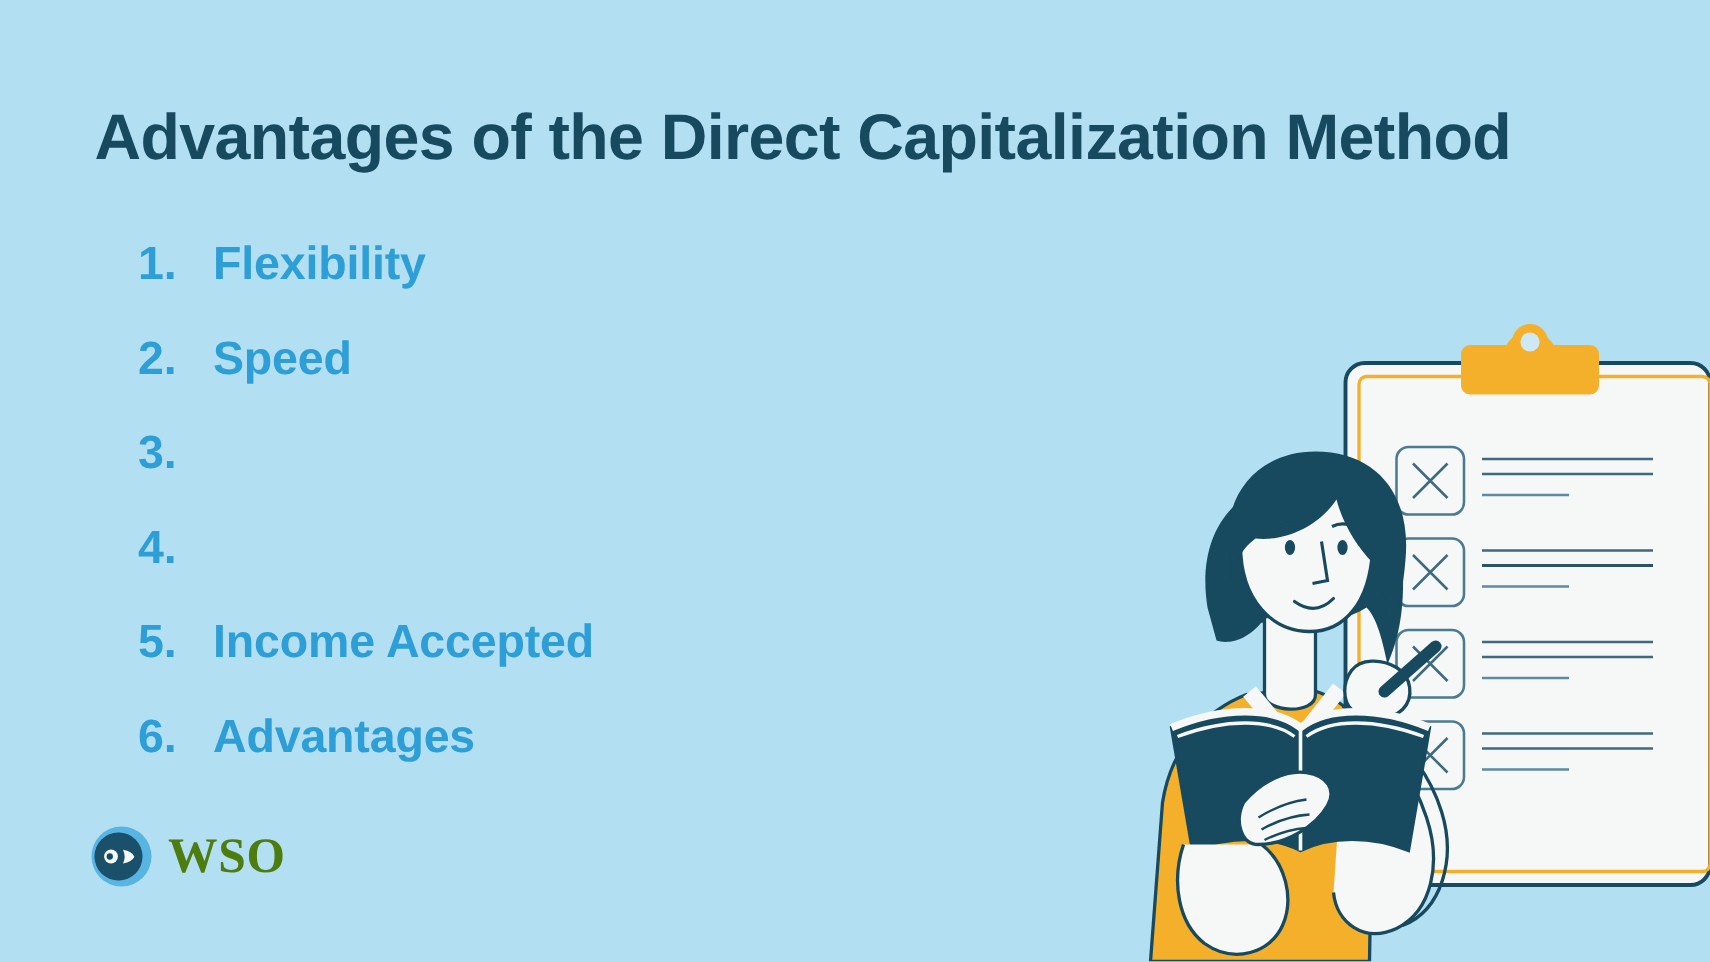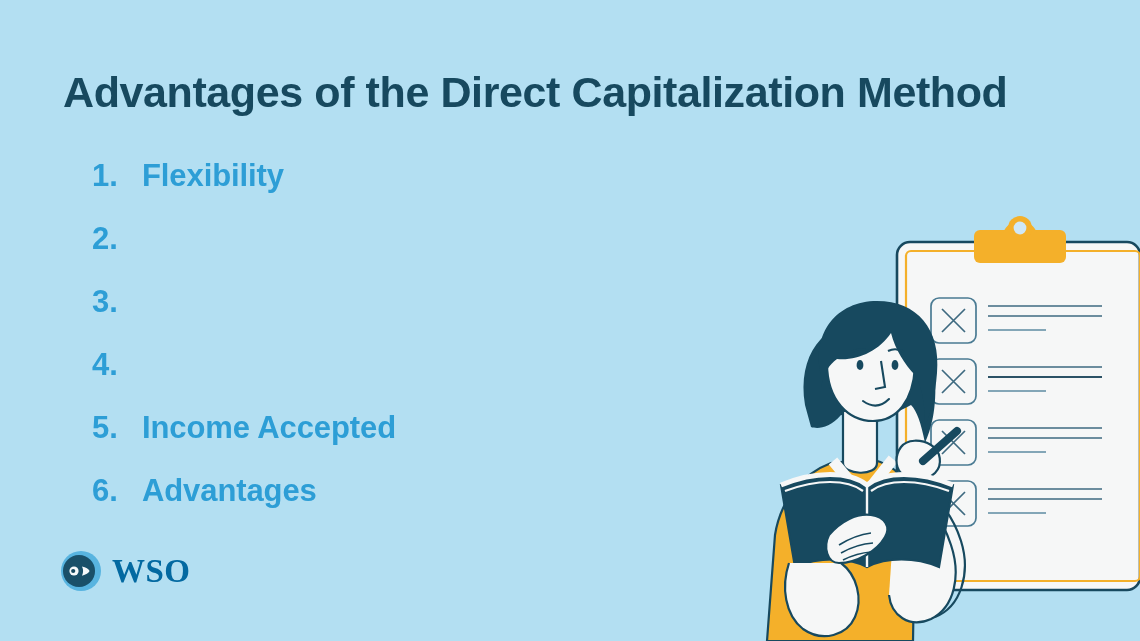--- a/index.html
+++ b/index.html
@@ -66,21 +66,21 @@
     top:550px;
     display:flex;
     align-items:center;
     gap:10px;
   }
   #wso-mark { width:42px; height:42px; display:block; }
   #wso-wordmark {
     font-family:"Liberation Serif", serif;
     font-size:33px;
     font-weight:bold;
-    color:#0369a1;
+    color:#4d7c0f;
     letter-spacing:0.5px;
     line-height:1;
   }
 
   
   #illustration {
     position:absolute;
     left:745px;
     top:215px;
     width:395px;
@@ -97,20 +97,21 @@
 
   <ol id="advantage-list">
 
     <li class="list-item">
       <span class="list-index">1.</span>
       <span class="list-label">Flexibility</span>
     </li>
 
     <li class="list-item">
       <span class="list-index">2.</span>
+      <span class="list-label">Speed</span>
     </li>
 
     <li class="list-item">
       <span class="list-index">3.</span>
     </li>
 
     <li class="list-item">
       <span class="list-index">4.</span>
     </li>
 

